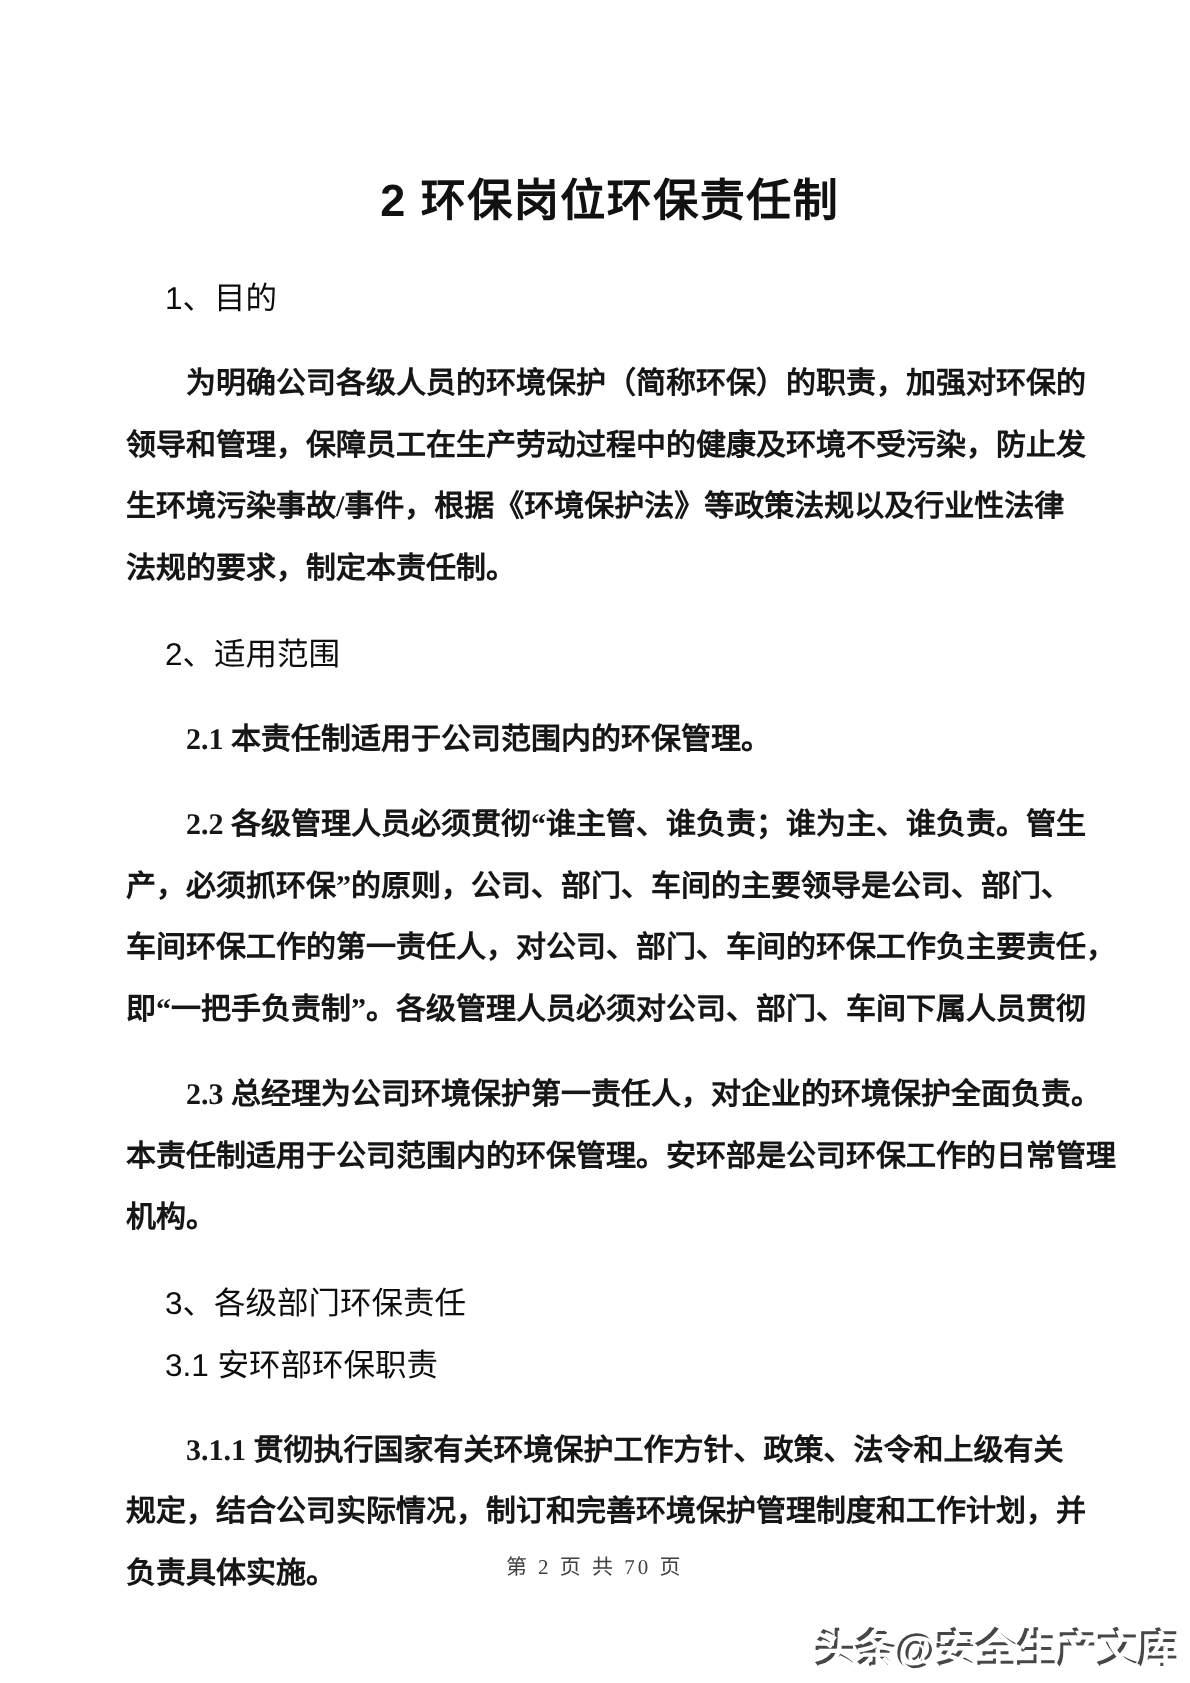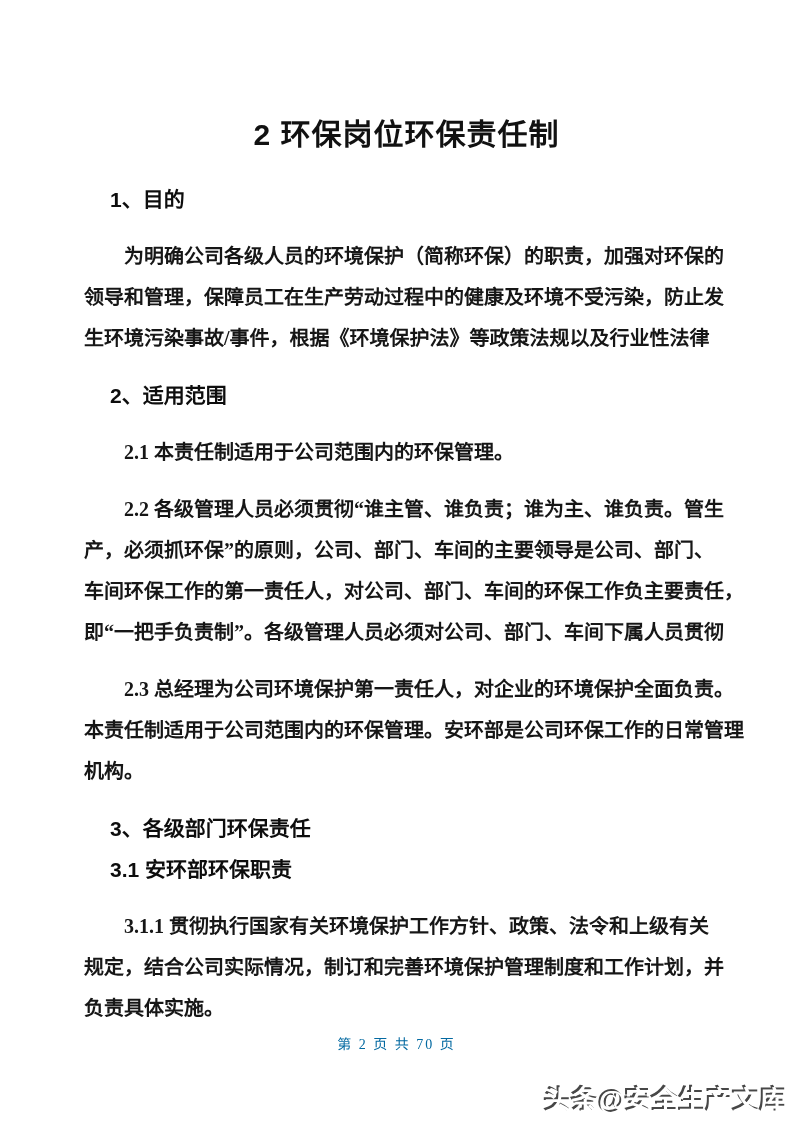--- a/index.html
+++ b/index.html
@@ -24,21 +24,21 @@
     padding-left: 20px;
   }
   .content {
     margin: 0 65px 0 68px;
     width: 660px;
     font-size: 20px;
     font-weight: 700;
   }
   .heading {
     font-family: "Liberation Sans", "DejaVu Sans", sans-serif;
-    font-weight: 700;
+    font-weight: 400;
     font-size: 21px;
     height: 41px;
     line-height: 41px;
     text-indent: 2em;
     white-space: nowrap;
     color: #0d0d0d;
   }
   .para { margin: 16px; }
   .line {
     height: 41px;
@@ -48,21 +48,21 @@
   .line.first { text-indent: 2em; }
   .page-num {
     position: absolute;
     left: 0;
     top: 1033px;
     width: 793px;
     text-align: center;
     font-size: 14px;
     font-weight: 400;
     letter-spacing: 2px;
-    color: #0369a1;
+    color: #404040;
   }
   .watermark {
     position: absolute;
     top: 1082px;
     right: 8px;
     font-family: "Liberation Sans", "DejaVu Sans", sans-serif;
     font-weight: 700;
     font-size: 27px;
     line-height: 34px;
     white-space: nowrap;
@@ -83,20 +83,21 @@
 <div class="page">
 
   <div class="doc-title">2 环保岗位环保责任制</div>
 
   <div class="content">
       <div class="heading">1、目的</div>
       <div class="para">
         <div class="line first">为明确公司各级人员的环境保护（简称环保）的职责，加强对环保的</div>
         <div class="line">领导和管理，保障员工在生产劳动过程中的健康及环境不受污染，防止发</div>
         <div class="line">生环境污染事故/事件，根据《环境保护法》等政策法规以及行业性法律</div>
+        <div class="line">法规的要求，制定本责任制。</div>
       </div>
       <div class="heading">2、适用范围</div>
       <div class="para">
         <div class="line first">2.1 本责任制适用于公司范围内的环保管理。</div>
       </div>
       <div class="para">
         <div class="line first">2.2 各级管理人员必须贯彻“谁主管、谁负责；谁为主、谁负责。管生</div>
         <div class="line">产，必须抓环保”的原则，公司、部门、车间的主要领导是公司、部门、</div>
         <div class="line">车间环保工作的第一责任人，对公司、部门、车间的环保工作负主要责任，</div>
         <div class="line">即“一把手负责制”。各级管理人员必须对公司、部门、车间下属人员贯彻</div>

